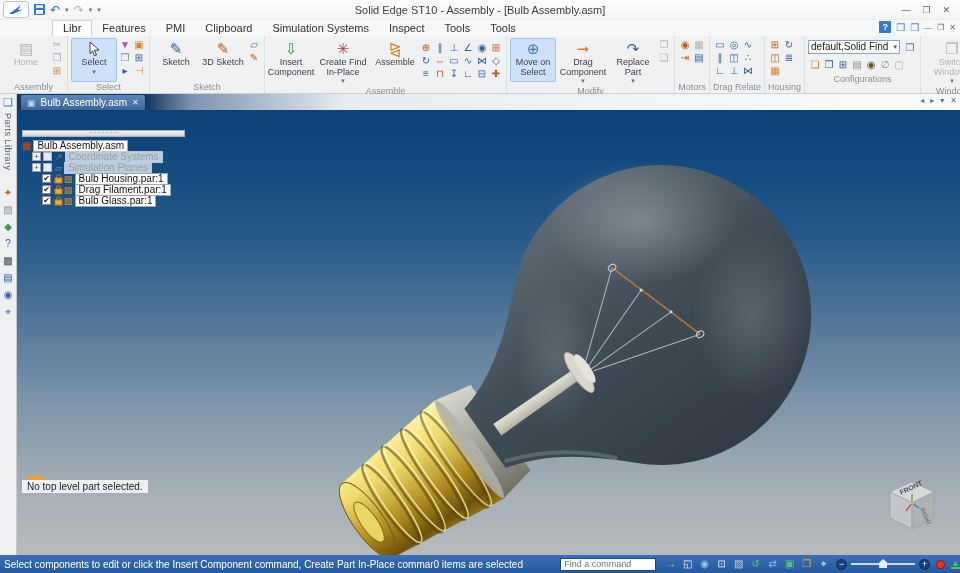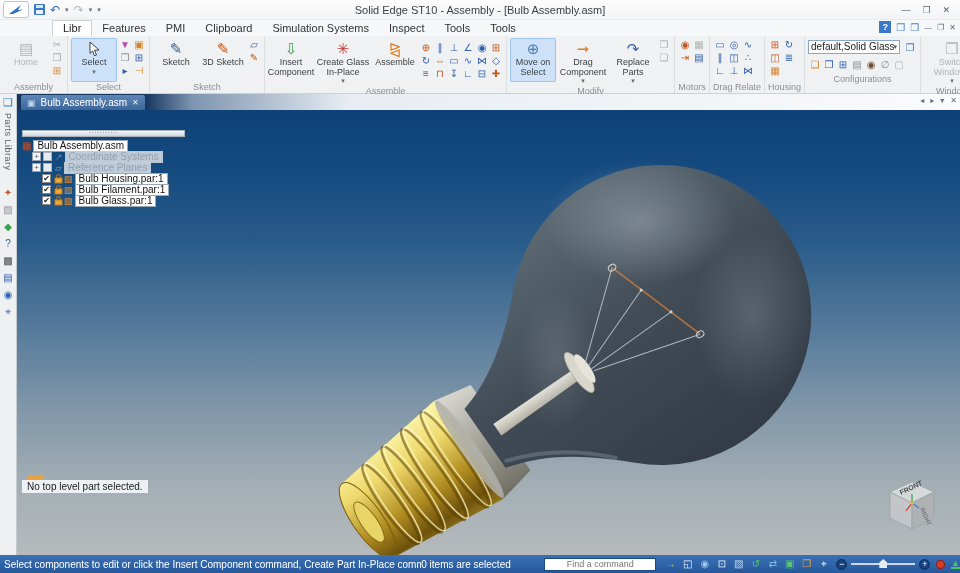--- a/index.html
+++ b/index.html
@@ -81,21 +81,21 @@
   .vmsg { position:absolute; left:5px; top:366px; }
   .vmsg .tick { width:16px; height:4px; background:#e8a33d; margin-left:6px; }
   .vmsg .chipmsg { background:#edf1f5; padding:1px 5px; font-size:10px; color:#1a1a1a; line-height:11px; }
 
   .cube { position:absolute; right:16px; bottom:16px; }
 
   
   .statusbar { height:18px; background:linear-gradient(#3a70b4,#26599c); display:flex; align-items:center; color:#fff; font-size:10px; }
   .sb-prompt { width:438px; padding-left:4px; white-space:nowrap; overflow:hidden; }
   .sb-sel { width:128px; white-space:nowrap; }
-  .sb-find { width:112px; height:13px; font-size:9px; border:1px solid #1d4a84; padding:0 3px; font-family:"Liberation Sans",sans-serif; color:#333;text-align:center; }
+  .sb-find { width:96px; height:13px; font-size:9px; border:1px solid #1d4a84; padding:0 3px; font-family:"Liberation Sans",sans-serif; color:#333; }
   .sb-icons { display:flex; gap:4px; margin-left:8px; align-items:center; }
   .sb-icons .mi { width:13px; height:12px; line-height:12px; font-size:10px; }
   .zoomctl { display:flex; align-items:center; gap:4px; margin-left:6px; }
   .zc { width:11px; height:11px; border-radius:50%; background:#16417c; border:1px solid #0d2f5e; color:#fff; font-size:9px; line-height:9px; text-align:center; }
   .ztrack { width:64px; height:2px; background:#cfd8e4; position:relative; }
   .zthumb { position:absolute; left:28px; top:-4px; width:8px; height:9px; background:#e8edf3; clip-path:polygon(50% 0,100% 38%,100% 100%,0 100%,0 38%); }
   .recdot { width:9px; height:9px; border-radius:50%; background:#d23b2a; border:1px solid #8c1f14; margin-left:6px; }
   .ejct { color:#4cc45e; font-size:9px; border-bottom:2px solid #4cc45e; line-height:8px; margin-left:6px; }
 </style>
 </head>
@@ -204,21 +204,21 @@
     </div>
 
     <div class="group">
       <div class="gbody">
         <div class="bigbtn">
           <span class="bi" style="color:#3aa04a">⇩</span>
           <span>Insert Component</span>
         </div>
         <div class="bigbtn" style="width:56px">
           <span class="bi" style="color:#c23a3a">✳</span>
-          <span>Create Glass In-Place</span>
+          <span>Create Find In-Place</span>
           <span class="tinydrop">▾</span>
         </div>
         <div class="bigbtn">
           <span class="bi" style="color:#d9822b">⧎</span>
           <span>Assemble</span>
         </div>
         <div class="strip" style="grid-template-columns:repeat(6,14px);margin-top:3px">
             <span class="mi" style="color: rgb(194, 87, 31);">⊕</span>
             <span class="mi" style="color: rgb(47, 95, 168);">∥</span>
             <span class="mi" style="color: rgb(47, 95, 168);">⊥</span>
@@ -248,21 +248,21 @@
           <span class="bi" style="color:#4a7ab0">⊕</span>
           <span>Move on Select</span>
         </div>
         <div class="bigbtn" style="width:52px">
           <span class="bi" style="color:#d9822b">➞</span>
           <span>Drag Component</span>
           <span class="tinydrop">▾</span>
         </div>
         <div class="bigbtn">
           <span class="bi" style="color:#2f5fa8">↷</span>
-          <span>Replace Parts</span>
+          <span>Replace Part</span>
           <span class="tinydrop">▾</span>
         </div>
         <div class="strip" style="grid-template-columns:repeat(1,14px)">
             <span class="mi" style="color: rgb(176, 179, 182);">❐</span>
             <span class="mi" style="color: rgb(176, 179, 182);">❏</span>
           </div>
       </div>
       <div class="glabel">Modify</div>
     </div>
 
@@ -304,21 +304,21 @@
             <span class="mi" style="color: rgb(47, 95, 168);">≣</span>
             <span class="mi" style="color: rgb(217, 130, 43);">▦</span>
           </div>
       </div>
       <div class="glabel">Housing</div>
     </div>
 
     <div class="group">
       <div style="display:flex;align-items:center;gap:3px;margin-top:2px">
         <div class="combo">
-          <span class="cv">default,Solid Glass</span>
+          <span class="cv">default,Solid Find</span>
           <span class="ca">▾</span>
         </div>
         <span class="mi" style="color:#3a79c8">❒</span>
       </div>
       <div class="strip" style="grid-template-columns:repeat(7,14px);margin-top:4px">
           <span class="mi" style="color: rgb(217, 130, 43);">❏</span>
           <span class="mi" style="color: rgb(47, 95, 168);">❐</span>
           <span class="mi" style="color: rgb(47, 95, 168);">⊞</span>
           <span class="mi" style="color: rgb(138, 143, 148);">▤</span>
           <span class="mi" style="color: rgb(107, 79, 42);">◉</span>
@@ -461,41 +461,41 @@
             <span class="expand">+</span>
             <span class="cb off"></span>
             <span class="tico" style="color:#6a87a8">↗</span>
             <span class="chip graychip">Coordinate Systems</span>
           </div>
           <div class="prow">
             <span class="ind1"></span>
             <span class="expand">+</span>
             <span class="cb off"></span>
             <span class="tico" style="color:#7aa0c4">▱</span>
-            <span class="chip graychip">Reference Planes</span>
+            <span class="chip graychip">Simulation Planes</span>
           </div>
           <div class="prow">
             <span class="ind2"></span>
             <span class="cb">✔</span>
             <svg class="lock" width="9" height="10" viewBox="0 0 9 10">
                 <path d="M2.5 4 V2.6 a2 2 0 0 1 4 0 V4" stroke="#b97f2a" fill="none"></path>
                 <rect x="1" y="4" width="7" height="5" fill="#f0a830" stroke="#b97f2a"></rect>
               </svg>
             <span class="tico" style="color:#e8912d">▧</span>
             <span class="chip">Bulb Housing.par:1</span>
           </div>
           <div class="prow">
             <span class="ind2"></span>
             <span class="cb">✔</span>
             <svg class="lock" width="9" height="10" viewBox="0 0 9 10">
                 <path d="M2.5 4 V2.6 a2 2 0 0 1 4 0 V4" stroke="#b97f2a" fill="none"></path>
                 <rect x="1" y="4" width="7" height="5" fill="#f0a830" stroke="#b97f2a"></rect>
               </svg>
             <span class="tico" style="color:#e8912d">▧</span>
-            <span class="chip">Bulb Filament.par:1</span>
+            <span class="chip">Drag Filament.par:1</span>
           </div>
           <div class="prow">
             <span class="ind2"></span>
             <span class="cb">✔</span>
             <svg class="lock" width="9" height="10" viewBox="0 0 9 10">
                 <path d="M2.5 4 V2.6 a2 2 0 0 1 4 0 V4" stroke="#b97f2a" fill="none"></path>
                 <rect x="1" y="4" width="7" height="5" fill="#f0a830" stroke="#b97f2a"></rect>
               </svg>
             <span class="tico" style="color:#e8912d">▧</span>
             <span class="chip">Bulb Glass.par:1</span>

